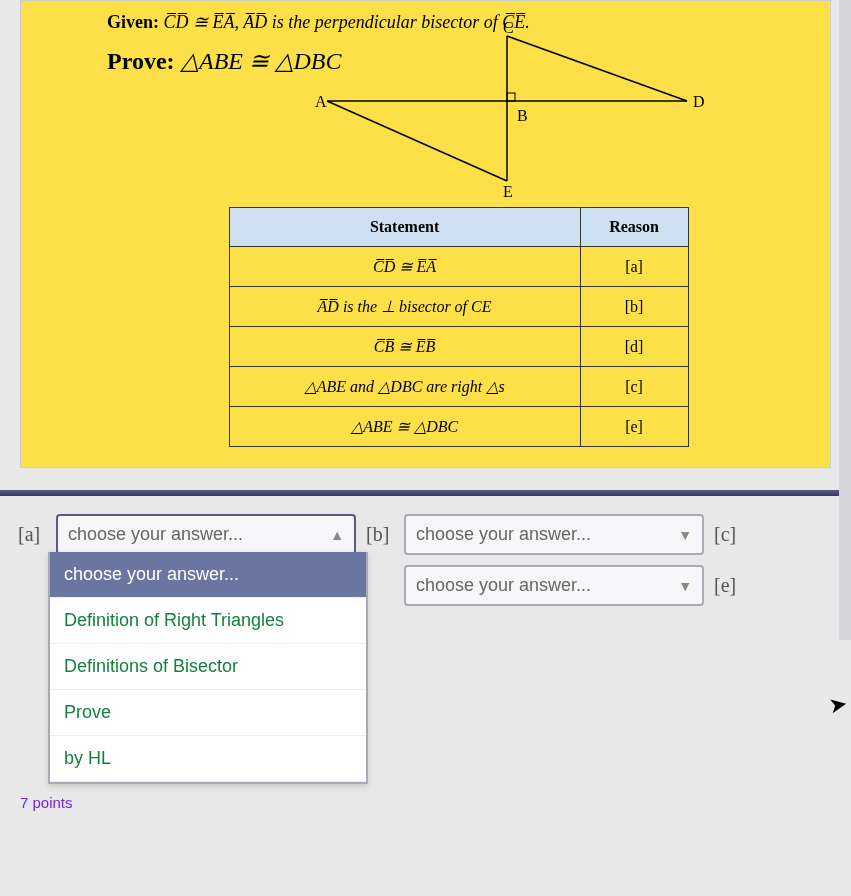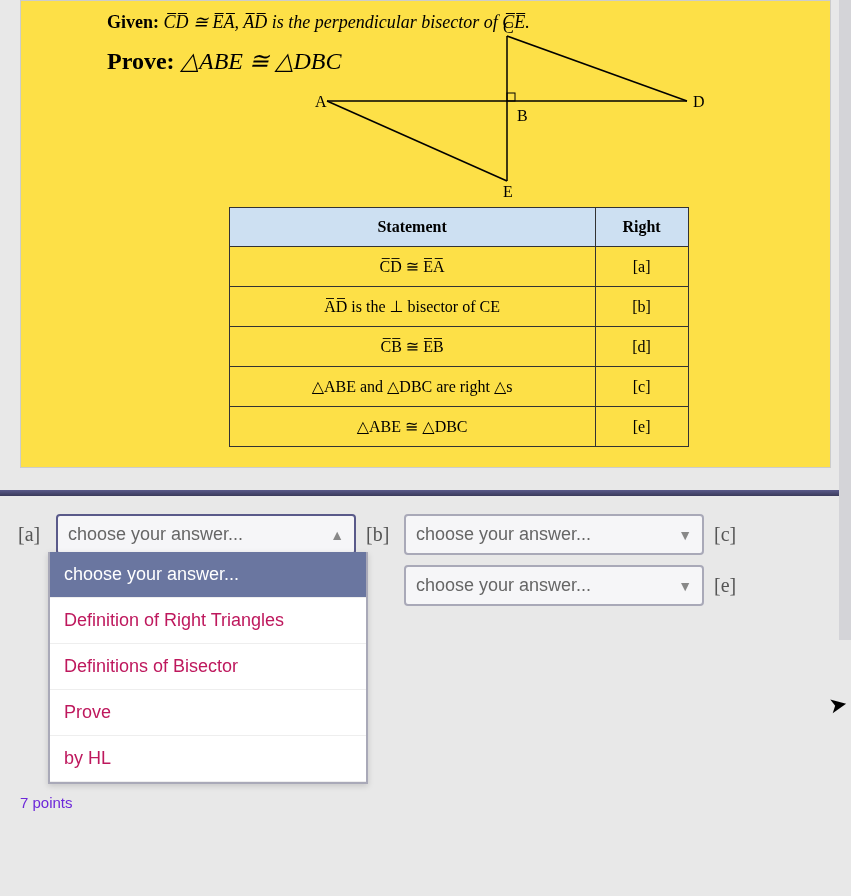--- a/index.html
+++ b/index.html
@@ -45,21 +45,21 @@
       border: 1px solid #333;
       padding: 10px 8px;
       text-align: center;
       font-size: 16px;
     }
     .proof-table th {
       background: #cde0f2;
       font-weight: bold;
       font-family: Georgia, serif;
     }
-    .proof-table td.stmt { }
+    .proof-table td.stmt { font-style: italic; }
     .divider {
       height: 6px;
       background: linear-gradient(#5a5a8a,#3a3a5a);
       margin: 22px 0 12px 0;
     }
     .answer-area {
       padding: 6px 18px 0 18px;
       font-family: Arial, sans-serif;
       font-size: 18px;
       color: #333;
@@ -104,21 +104,21 @@
       width: 320px;
       background: #fff;
       border: 2px solid #a9a9b8;
       border-top: none;
       z-index: 10;
       box-shadow: 0 2px 6px rgba(0,0,0,0.15);
     }
     .dropdown-list .opt {
       padding: 12px 14px;
       font-size: 18px;
-      color: #be185d;
+      color: #15803d;
       cursor: pointer;
       border-bottom: 1px solid #eee;
     }
     .dropdown-list .opt.highlighted {
       background: #6a76a0;
       color: #fff;
     }
     .points-text {
       font-size: 15px;
       color: #6d28d9;
@@ -167,21 +167,21 @@
       <text x="196" y="12" font-size="16" font-family="Georgia">C</text>
       <text x="386" y="86" font-size="16" font-family="Georgia">D</text>
       <text x="196" y="176" font-size="16" font-family="Georgia">E</text>
     </svg>
   </div>
 
   <table class="proof-table">
     <tbody>
         <tr>
       <th>Statement</th>
-      <th>Right</th>
+      <th>Reason</th>
     </tr>
     <tr>
       <td class="stmt">C̅D̅ ≅ E̅A̅</td>
       <td>[a]</td>
     </tr>
     <tr>
       <td class="stmt">A̅D̅ is the ⊥ bisector of CE</td>
       <td>[b]</td>
     </tr>
     <tr>

